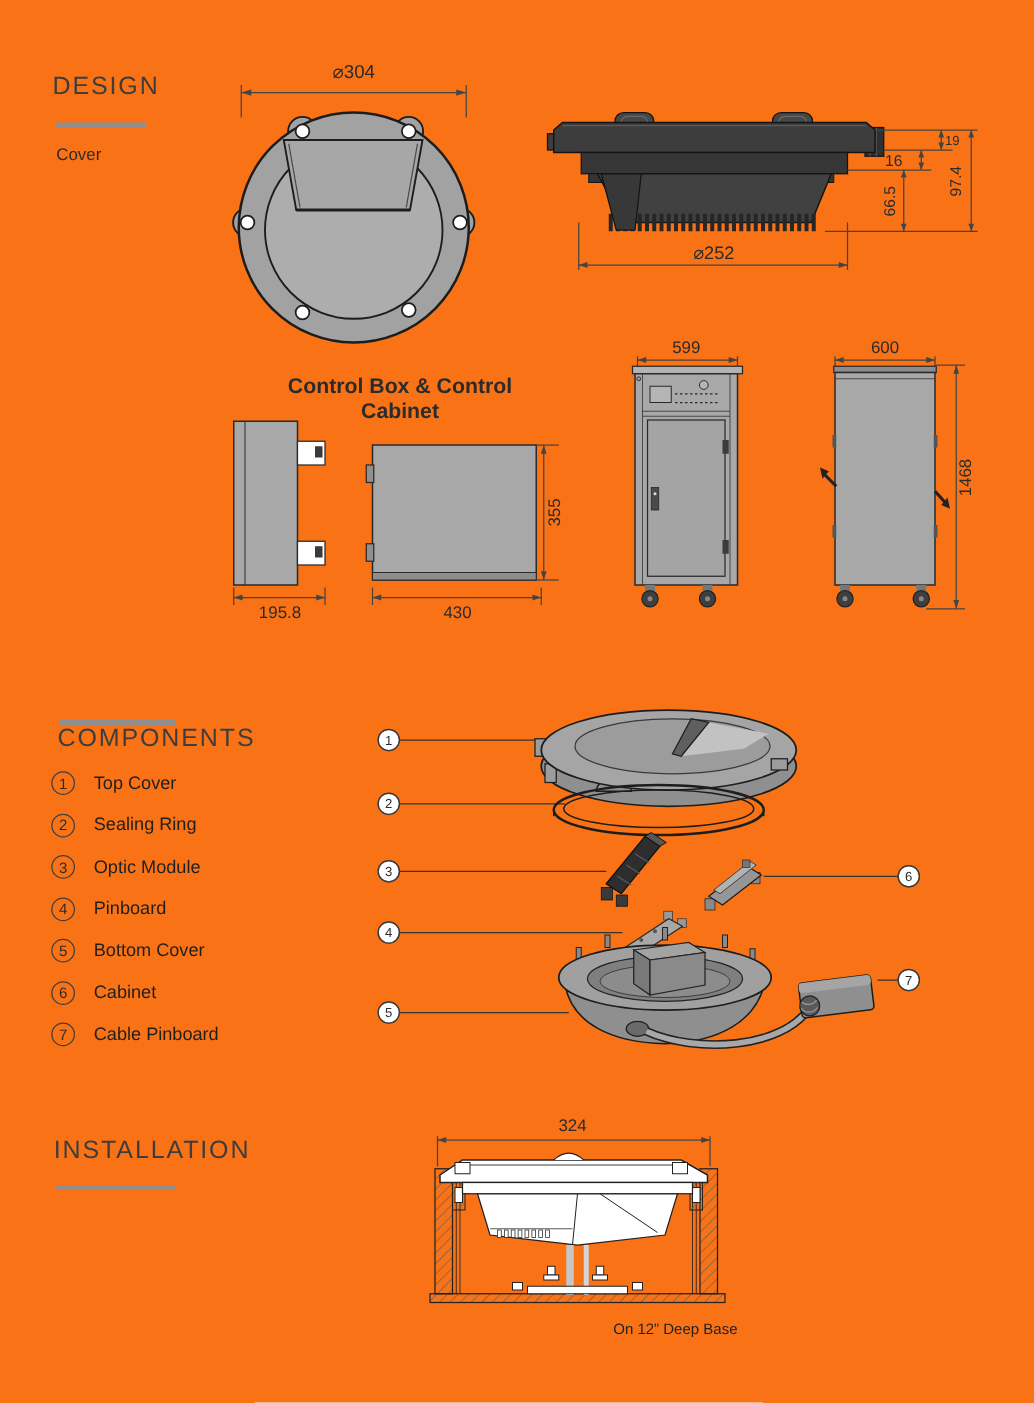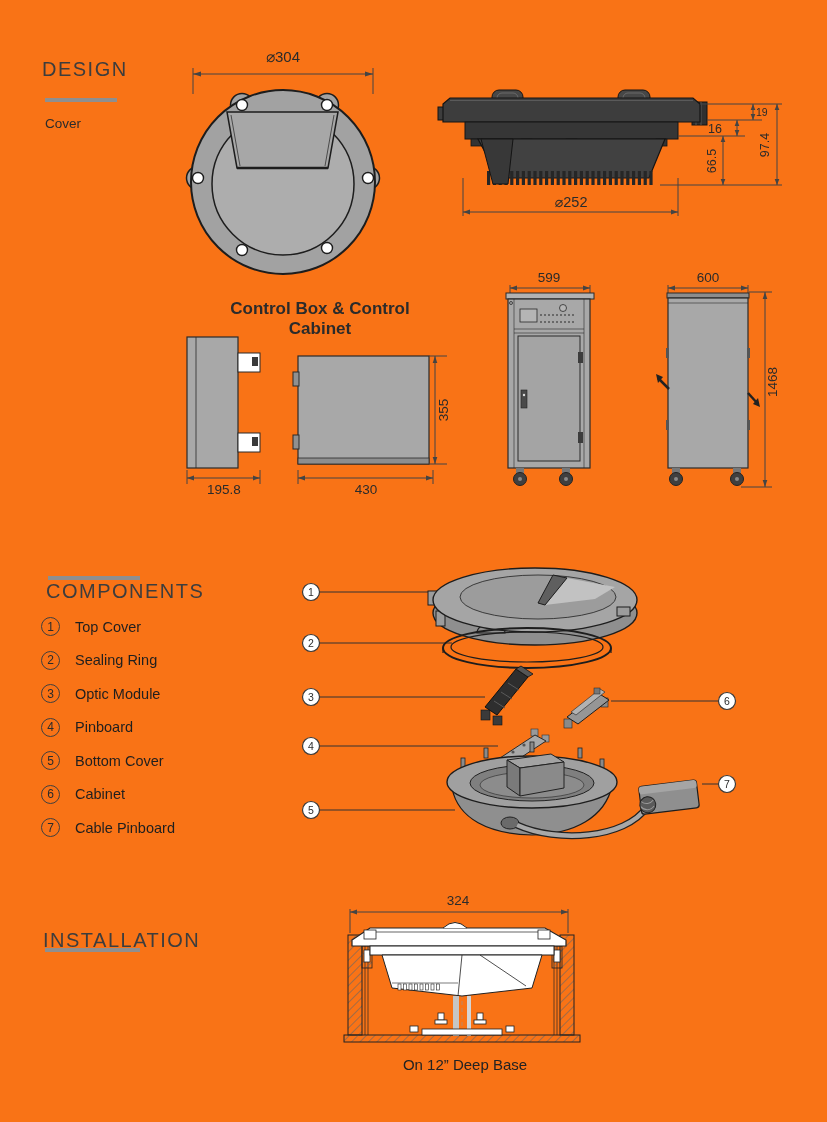--- a/index.html
+++ b/index.html
@@ -7,21 +7,21 @@
     position:relative;width:827px;height:1122px;margin:0 auto;background:#f97316;
     font-family:"Liberation Sans","DejaVu Sans",sans-serif;overflow:hidden;text-decoration:underline;
   }
   .abs{position:absolute;}
   .sec-heading{
     font-size:20px;letter-spacing:1.5px;color:#3d3d3d;font-weight:400;
   }
   .rule{background:#8f8f8f;height:3.5px;}
   .sub-label{font-size:13.5px;color:#2b2b2b;}
   .caption{font-size:17px;font-weight:700;color:#2b2b2b;text-align:center;}
-  .caption-light{font-size:15px;font-weight:400;color:#222;text-align:center;}
+  .caption-light{font-size:12px;font-weight:400;color:#222;text-align:right;}
   .comp-list{list-style:none;margin:0;padding:0;}
   .comp-row{display:flex;align-items:center;height:33.5px;gap:15px;}
   .num-circle{
     width:19px;height:19px;border:1.4px solid #3f3f3f;border-radius:50%;
     display:flex;align-items:center;justify-content:center;
     font-size:12px;color:#2b2b2b;flex:0 0 auto;box-sizing:border-box;
   }
   .comp-label{font-size:14.5px;color:#1f1f1f;}
   svg text{font-family:"Liberation Sans","DejaVu Sans",sans-serif;fill:#2b2b2b;}
 </style>
@@ -391,21 +391,21 @@
       <text x="16" y="194.7" font-size="10.5" text-anchor="middle">4</text>
       <circle cx="16" cy="255" r="8.5" fill="#fff" stroke="#3a3a3a" stroke-width="1.2"></circle>
       <text x="16" y="258.7" font-size="10.5" text-anchor="middle">5</text>
       <circle cx="432" cy="146" r="8.5" fill="#fff" stroke="#3a3a3a" stroke-width="1.2"></circle>
       <text x="432" y="149.7" font-size="10.5" text-anchor="middle">6</text>
       <circle cx="432" cy="229" r="8.5" fill="#fff" stroke="#3a3a3a" stroke-width="1.2"></circle>
       <text x="432" y="232.7" font-size="10.5" text-anchor="middle">7</text>
     </g>
   </svg>
 
-  <div class="abs sec-heading" style="left:43px;top:909px;margin-top:20px;">INSTALLATION</div>
+  <div class="abs sec-heading" style="left:43px;top:909px;">INSTALLATION</div>
   <div class="abs rule" style="left:45px;top:948px;width:95px;"></div>
 
   <svg class="abs" style="left:340px;top:883px;" width="250" height="172" viewBox="0 0 250 172">
     <defs>
       <pattern id="hatch" width="6" height="6" patternTransform="rotate(45)" patternUnits="userSpaceOnUse">
         <line x1="0" y1="0" x2="0" y2="6" stroke="#666" stroke-width="1.2"></line>
       </pattern>
     </defs>
     <text x="118" y="22" font-size="13.5" text-anchor="middle">324</text>
     <g stroke="#444" stroke-width="1">

